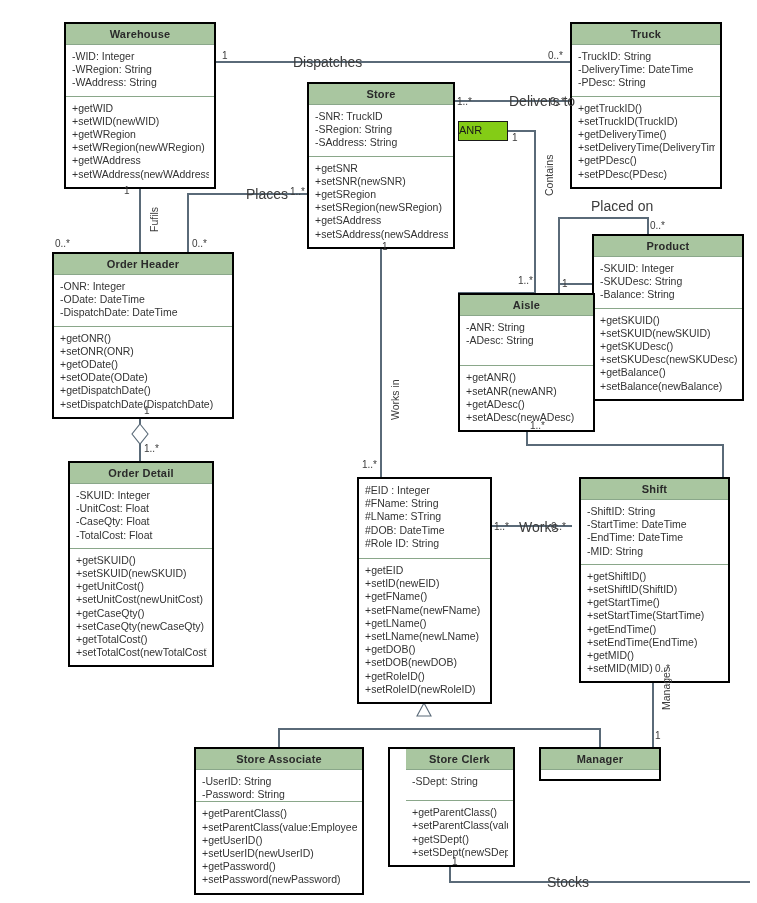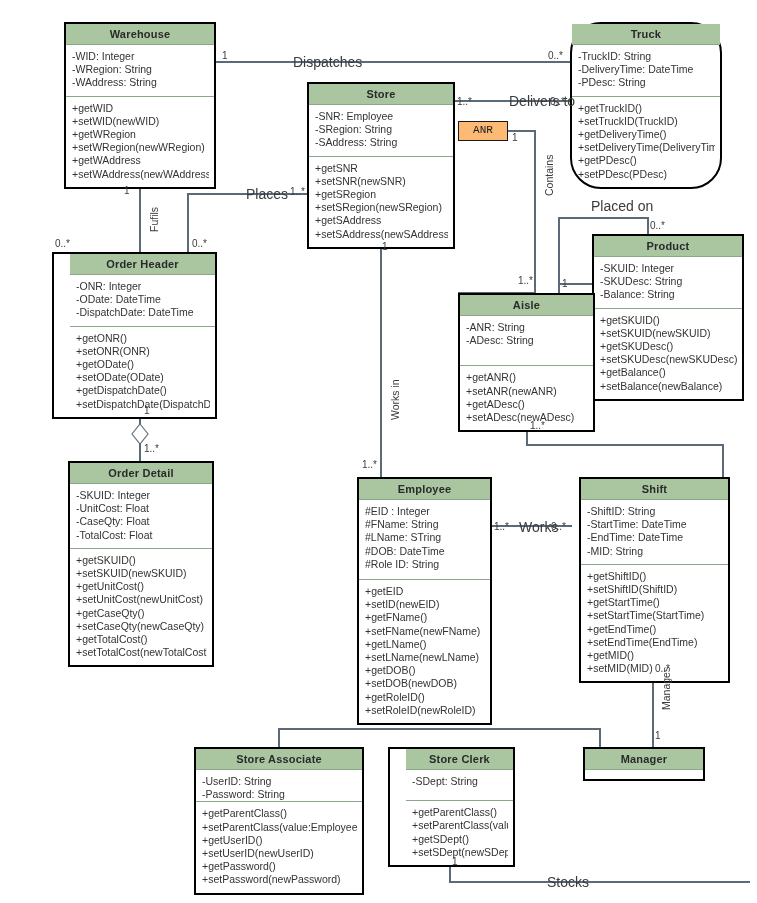--- a/index.html
+++ b/index.html
@@ -81,26 +81,25 @@
     color: #3b3b3b;
     white-space: nowrap;
     transform-origin: left top;
     transform: rotate(-90deg);
   }
   
   .plain-box {
     position: absolute;
     box-sizing: border-box;
     border: 1.6px solid #1a1a1a;
-    background: #fdba74;
+    background: #84cc16;
     font-size: 11px;
     color: #1a1a1a;
-    text-align: center;
+    text-align: left;
     line-height: 17px;
-    font-family: Liberation Mono, monospace;
   }
 </style>
 </head>
 <body>
 
 <div id="diagram">
 
   <svg class="edges" viewBox="0 0 757 903" xmlns="http://www.w3.org/2000/svg">
     <defs>
       <marker id="hollow-triangle" viewBox="0 0 12 10" refX="11" refY="5" markerWidth="12" markerHeight="10" orient="auto-start-reverse">
@@ -158,59 +157,59 @@
     <div class="uml-compartment">
       <div class="uml-row">+getWID</div>
       <div class="uml-row">+setWID(newWID)</div>
       <div class="uml-row">+getWRegion</div>
       <div class="uml-row">+setWRegion(newWRegion)</div>
       <div class="uml-row">+getWAddress</div>
       <div class="uml-row">+setWAddress(newWAddress)</div>
     </div>
   </div>
 
-  <div class="uml-class" style="left:570px; top:22px; width:152px;border-radius:31px;">
+  <div class="uml-class" style="left:570px; top:22px; width:152px;">
     <div class="uml-title">Truck</div>
     <div class="uml-compartment">
       <div class="uml-row">-TruckID: String</div>
       <div class="uml-row">-DeliveryTime: DateTime</div>
       <div class="uml-row">-PDesc: String</div>
     </div>
     <div class="uml-compartment">
       <div class="uml-row">+getTruckID()</div>
       <div class="uml-row">+setTruckID(TruckID)</div>
       <div class="uml-row">+getDeliveryTime()</div>
       <div class="uml-row">+setDeliveryTime(DeliveryTime)</div>
       <div class="uml-row">+getPDesc()</div>
       <div class="uml-row">+setPDesc(PDesc)</div>
     </div>
   </div>
 
   <div class="uml-class" style="left:307px; top:82px; width:148px;">
     <div class="uml-title">Store</div>
     <div class="uml-compartment">
-      <div class="uml-row">-SNR: Employee</div>
+      <div class="uml-row">-SNR: TruckID</div>
       <div class="uml-row">-SRegion: String</div>
       <div class="uml-row">-SAddress: String</div>
     </div>
     <div class="uml-compartment">
       <div class="uml-row">+getSNR</div>
       <div class="uml-row">+setSNR(newSNR)</div>
       <div class="uml-row">+getSRegion</div>
       <div class="uml-row">+setSRegion(newSRegion)</div>
       <div class="uml-row">+getSAddress</div>
       <div class="uml-row">+setSAddress(newSAddress)</div>
     </div>
   </div>
 
   <div class="plain-box" style="left:458px; top:121px; width:50px; height:20px;">
     <span>ANR</span>
   </div>
 
-  <div class="uml-class" style="left:52px; top:252px; width:165px;padding-left:16px;">
+  <div class="uml-class" style="left:52px; top:252px; width:182px;">
     <div class="uml-title">Order Header</div>
     <div class="uml-compartment">
       <div class="uml-row">-ONR: Integer</div>
       <div class="uml-row">-ODate: DateTime</div>
       <div class="uml-row">-DispatchDate: DateTime</div>
     </div>
     <div class="uml-compartment">
       <div class="uml-row">+getONR()</div>
       <div class="uml-row">+setONR(ONR)</div>
       <div class="uml-row">+getODate()</div>
@@ -265,21 +264,20 @@
       <div class="uml-row">+getUnitCost()</div>
       <div class="uml-row">+setUnitCost(newUnitCost)</div>
       <div class="uml-row">+getCaseQty()</div>
       <div class="uml-row">+setCaseQty(newCaseQty)</div>
       <div class="uml-row">+getTotalCost()</div>
       <div class="uml-row">+setTotalCost(newTotalCost)</div>
     </div>
   </div>
 
   <div class="uml-class" style="left:357px; top:477px; width:135px;">
-    <div class="uml-title">Employee</div>
     <div class="uml-compartment" style="padding-bottom:8px;">
       <div class="uml-row">#EID : Integer</div>
       <div class="uml-row">#FName: String</div>
       <div class="uml-row">#LName: STring</div>
       <div class="uml-row">#DOB: DateTime</div>
       <div class="uml-row">#Role ID: String</div>
     </div>
     <div class="uml-compartment">
       <div class="uml-row">+getEID</div>
       <div class="uml-row">+setID(newEID)</div>
@@ -336,21 +334,21 @@
       <div class="uml-row">-SDept: String</div>
     </div>
     <div class="uml-compartment">
       <div class="uml-row">+getParentClass()</div>
       <div class="uml-row">+setParentClass(value:Empl</div>
       <div class="uml-row">+getSDept()</div>
       <div class="uml-row">+setSDept(newSDept)</div>
     </div>
   </div>
 
-  <div class="uml-class" style="left:539px; top:747px; width:122px;margin-left:44px;">
+  <div class="uml-class" style="left:539px; top:747px; width:122px;">
     <div class="uml-title">Manager</div>
     <div class="uml-compartment empty-thin"></div>
   </div>
 
   <div class="lbl" style="left:293px; top:54px;">Dispatches</div>
   <div class="mult" style="left:222px; top:50px;">1</div>
   <div class="mult" style="left:548px; top:50px;">0..*</div>
 
   <div class="lbl" style="left:509px; top:93px;">Delivers to</div>
   <div class="mult" style="left:457px; top:96px;">1..*</div>

